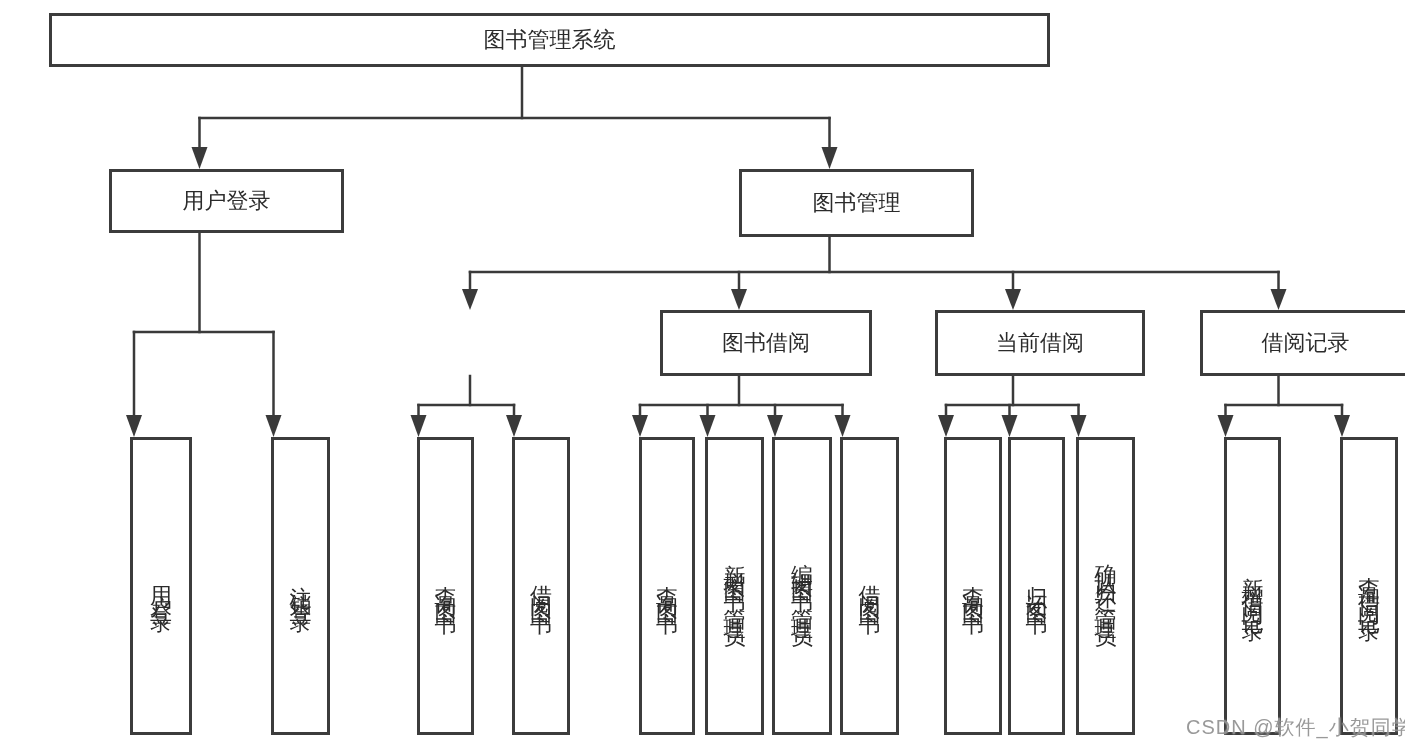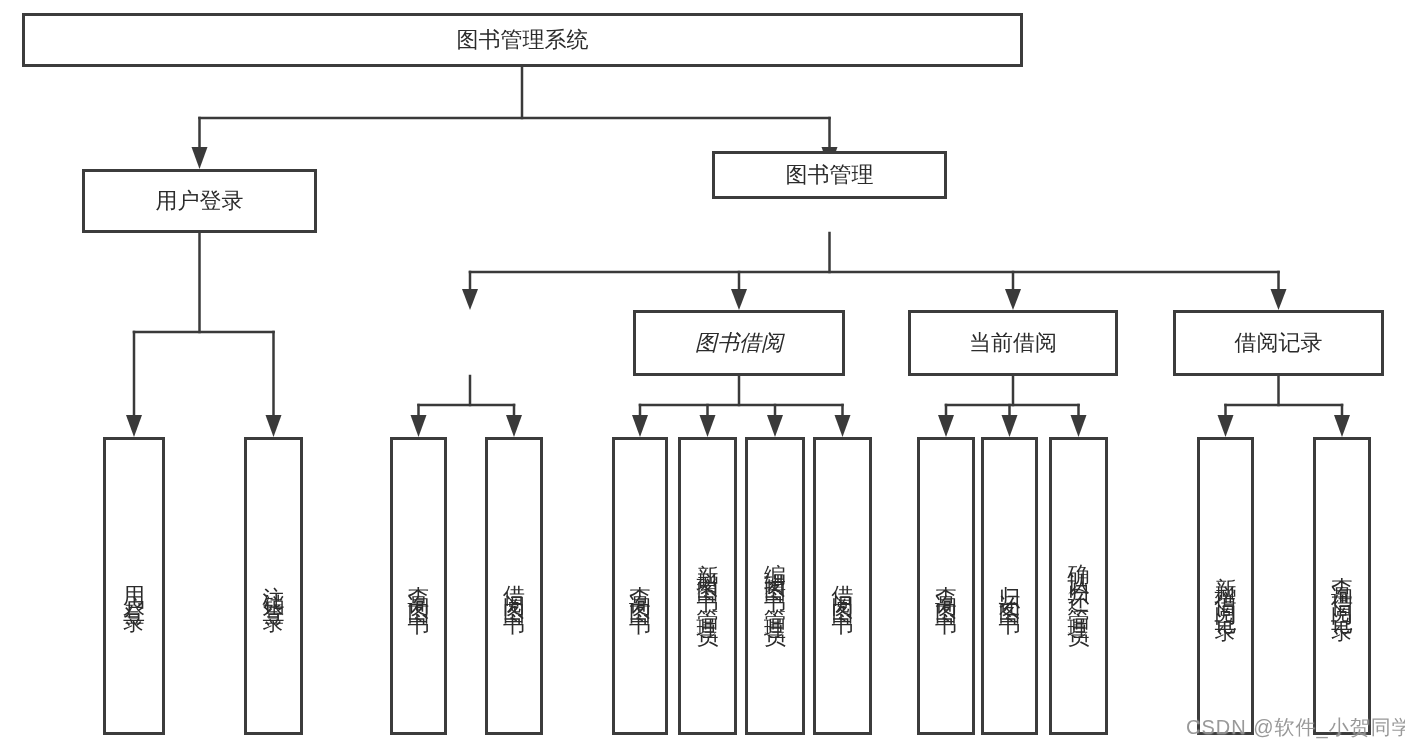--- a/index.html
+++ b/index.html
@@ -19,20 +19,21 @@
   .box{
     position:absolute;
     box-sizing:border-box;
     border:3px solid #3c3c3c;
     background:#ffffff;
     display:flex;align-items:center;justify-content:center;
     color:#2b2b2b;
     font-size:22px;
     line-height:1;
     text-align:center;
+    margin-left:27px;
   }
   .vbox{
     writing-mode:vertical-rl;
     text-orientation:mixed;
     letter-spacing:9px;
     font-size:22px;
   }
   .watermark{
     position:absolute;
     left:1186px;top:714px;
@@ -121,23 +122,23 @@
       <line x1="1225.5" y1="405" x2="1225.5" y2="416"></line>
       <polygon points="1217.5,415 1233.5,415 1225.5,437"></polygon>
       <line x1="1342" y1="405" x2="1342" y2="416"></line>
       <polygon points="1334,415 1350,415 1342,437"></polygon>
     </g>
   </svg>
 
   <div class="box" style="left:22px;top:13px;width:1001px;height:54px;">图书管理系统</div>
 
   <div class="box" style="left:82px;top:169px;width:235px;height:64px;">用户登录</div>
-  <div class="box" style="left:712px;top:151px;width:235px;height:48px;">图书管理</div>
+  <div class="box" style="left:712px;top:169px;width:235px;height:68px;">图书管理</div>
 
-  <div class="box" style="left:633px;top:310px;width:212px;height:66px;font-style:italic;">图书借阅</div>
+  <div class="box" style="left:633px;top:310px;width:212px;height:66px;">图书借阅</div>
   <div class="box" style="left:908px;top:310px;width:210px;height:66px;">当前借阅</div>
   <div class="box" style="left:1173px;top:310px;width:211px;height:66px;">借阅记录</div>
 
   <div class="box vbox" style="left:103px;top:437px;width:62px;height:298px;">用户登录</div>
   <div class="box vbox" style="left:244px;top:437px;width:59px;height:298px;">注销登录</div>
 
   <div class="box vbox" style="left:390px;top:437px;width:57px;height:298px;">查询图书</div>
   <div class="box vbox" style="left:485px;top:437px;width:58px;height:298px;">借阅图书</div>
 
   <div class="box vbox" style="left:612px;top:437px;width:56px;height:298px;">查询图书</div>

